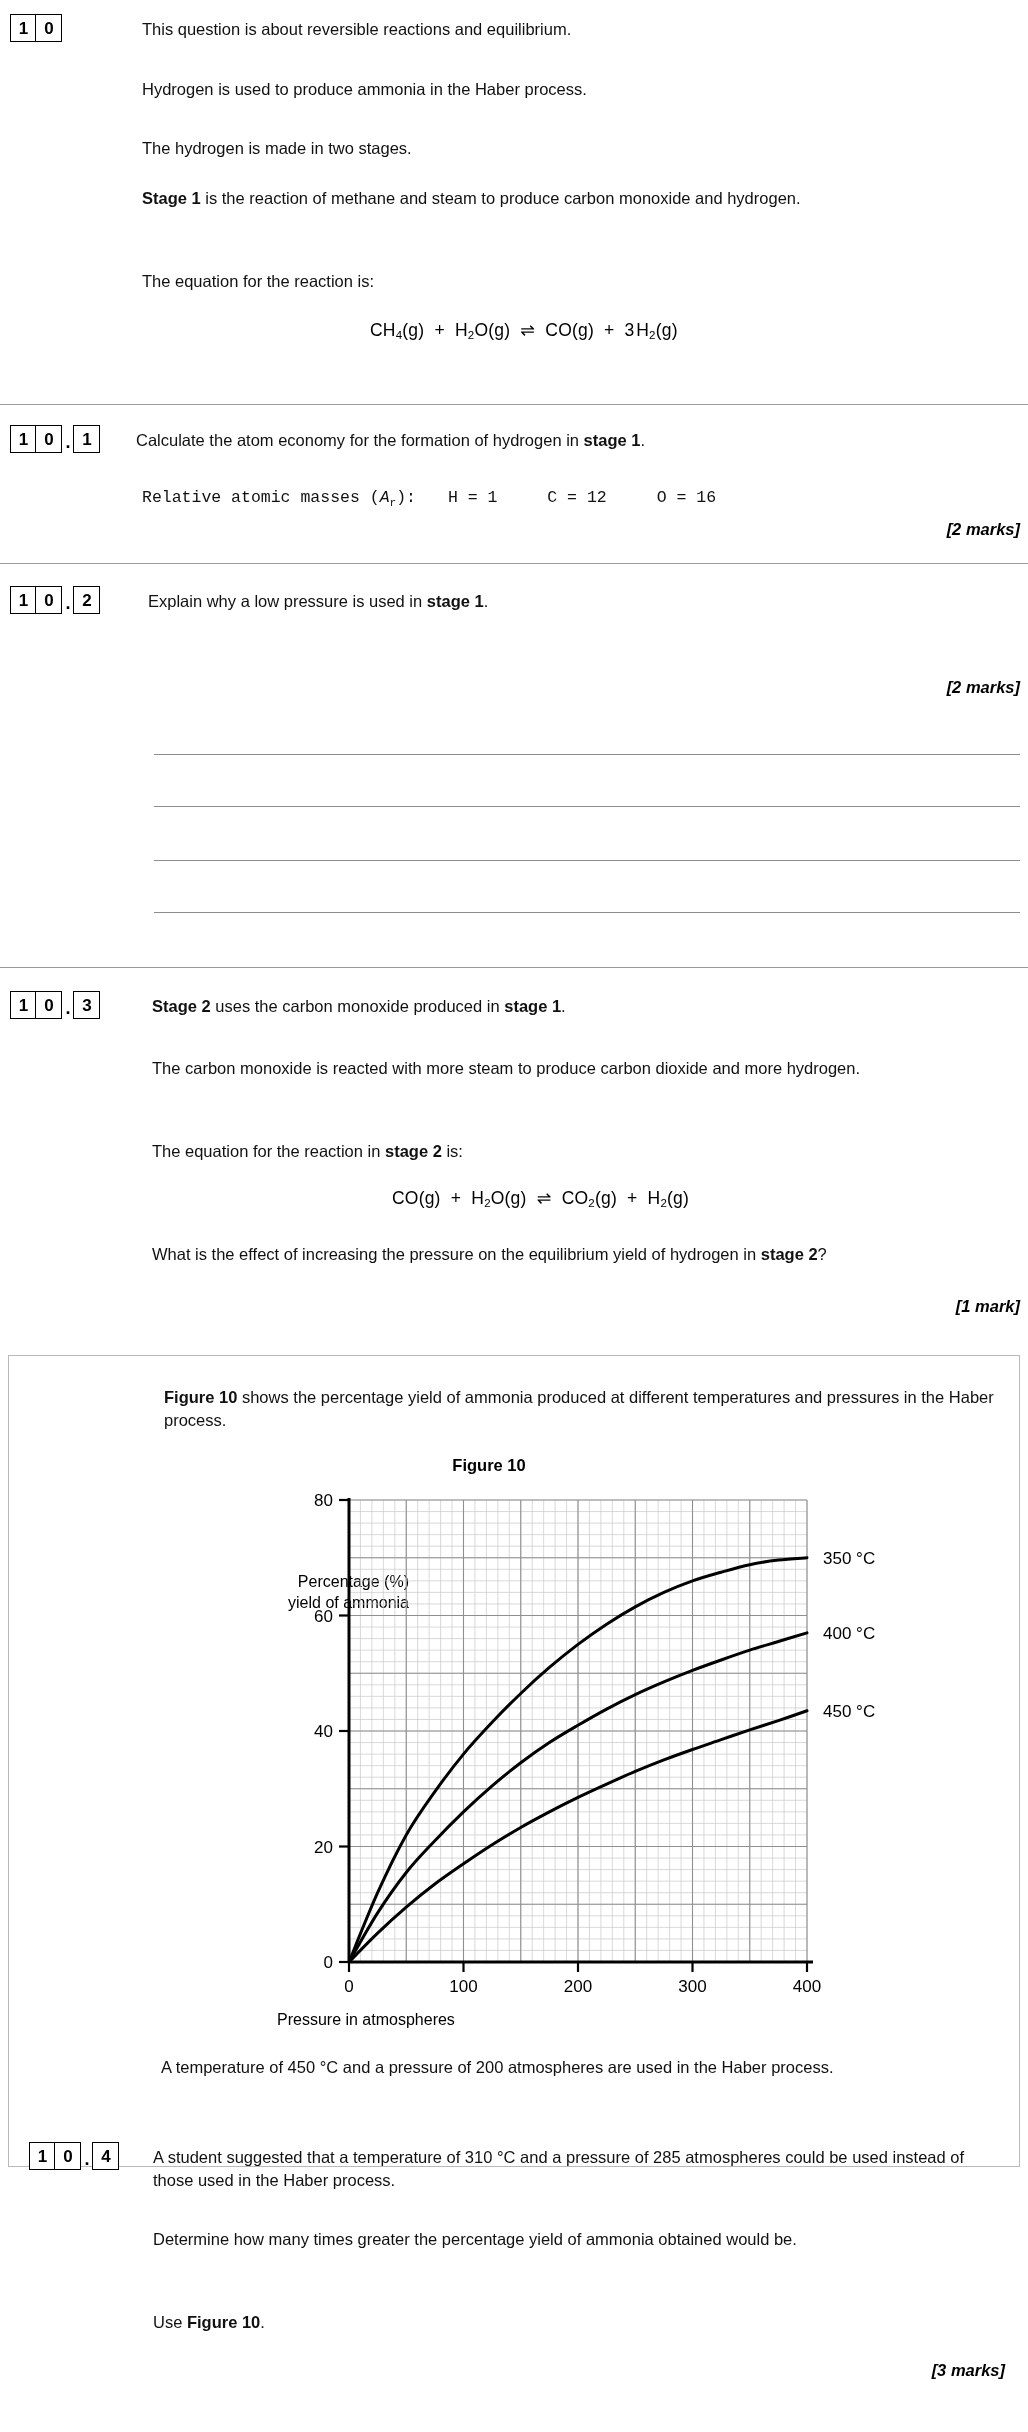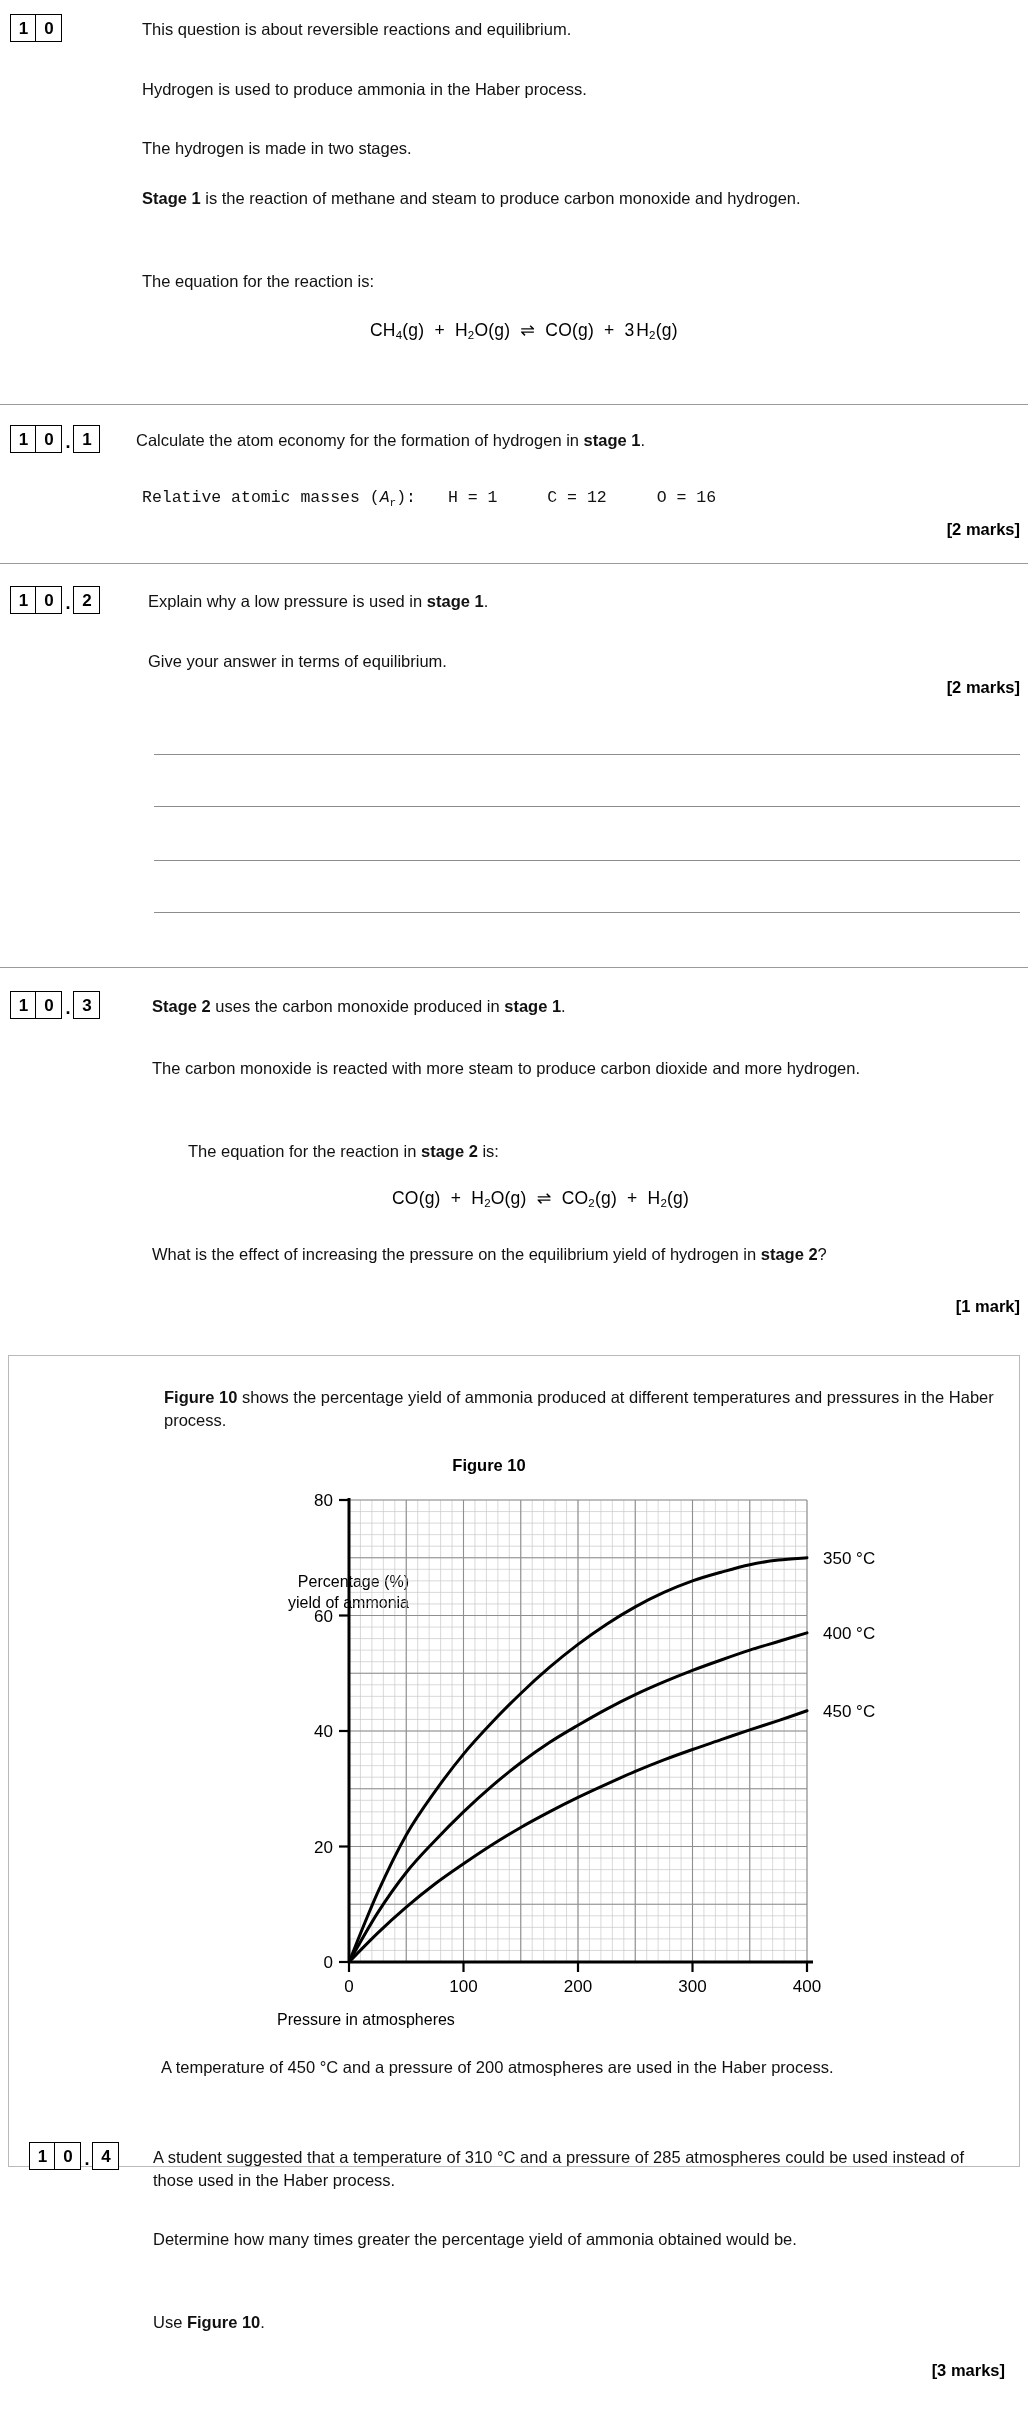--- a/index.html
+++ b/index.html
@@ -52,20 +52,21 @@
     font-size: 17.5px;
     letter-spacing: 0.2px;
   }
   .eq sub { font-size: 11.5px; vertical-align: -0.25em; }
   .marks {
     position: absolute;
     right: 8px;
     font-size: 16.5px;
     font-weight: bold;
     text-align: right;
+    font-style: italic;
   }
 
   
   .hrule {
     position: absolute;
     left: 0; right: 0;
     height: 1px;
     background: #9a9a9a;
   }
   .ansline {
@@ -155,21 +156,20 @@
     <span class="qbox">1</span>
     <span class="qbox">0</span>
     <span class="qdot">.</span>
     <span class="qbox">2</span>
   </div>
 
   <div class="txt" style="left:148px; top:590px; width:840px;">
     <span>Explain why a low pressure is used in </span><b>stage 1</b><span>.</span>
   </div>
 
-  <div class="txt" style="left:148px; top:650px; width:840px;">Give your answer in terms of equilibrium.</div>
 
   <div class="marks" style="top:678px;">[2 marks]</div>
 
   <div class="ansline" style="left:154px; right:8px; top:754px;"></div>
   <div class="ansline" style="left:154px; right:8px; top:806px;"></div>
   <div class="ansline" style="left:154px; right:8px; top:860px;"></div>
   <div class="ansline" style="left:154px; right:8px; top:912px;"></div>
 
   <div class="hrule" style="top:967px;"></div>
 
@@ -179,21 +179,21 @@
     <span class="qdot">.</span>
     <span class="qbox">3</span>
   </div>
 
   <div class="txt" style="left:152px; top:995px; width:840px;">
     <b>Stage 2</b><span> uses the carbon monoxide produced in </span><b>stage 1</b><span>.</span>
   </div>
 
   <div class="txt" style="left:152px; top:1057px; width:820px;">The carbon monoxide is reacted with more steam to produce carbon dioxide and more hydrogen.</div>
 
-  <div class="txt" style="left:152px; top:1140px; width:840px;margin-left:36px;">
+  <div class="txt" style="left:152px; top:1140px; width:840px;">
     <span>The equation for the reaction in </span><b>stage 2</b><span> is:</span>
   </div>
 
   <div class="eq" style="left:392px; top:1188px;">
     CO(g) &nbsp;+&nbsp; H<sub>2</sub>O(g) &nbsp;⇌&nbsp; CO<sub>2</sub>(g) &nbsp;+&nbsp; H<sub>2</sub>(g)
   </div>
 
   <div class="txt" style="left:152px; top:1243px; width:838px;">
     <span>What is the effect of increasing the pressure on the equilibrium yield of hydrogen in </span><b>stage 2</b><span>?</span>
   </div>

